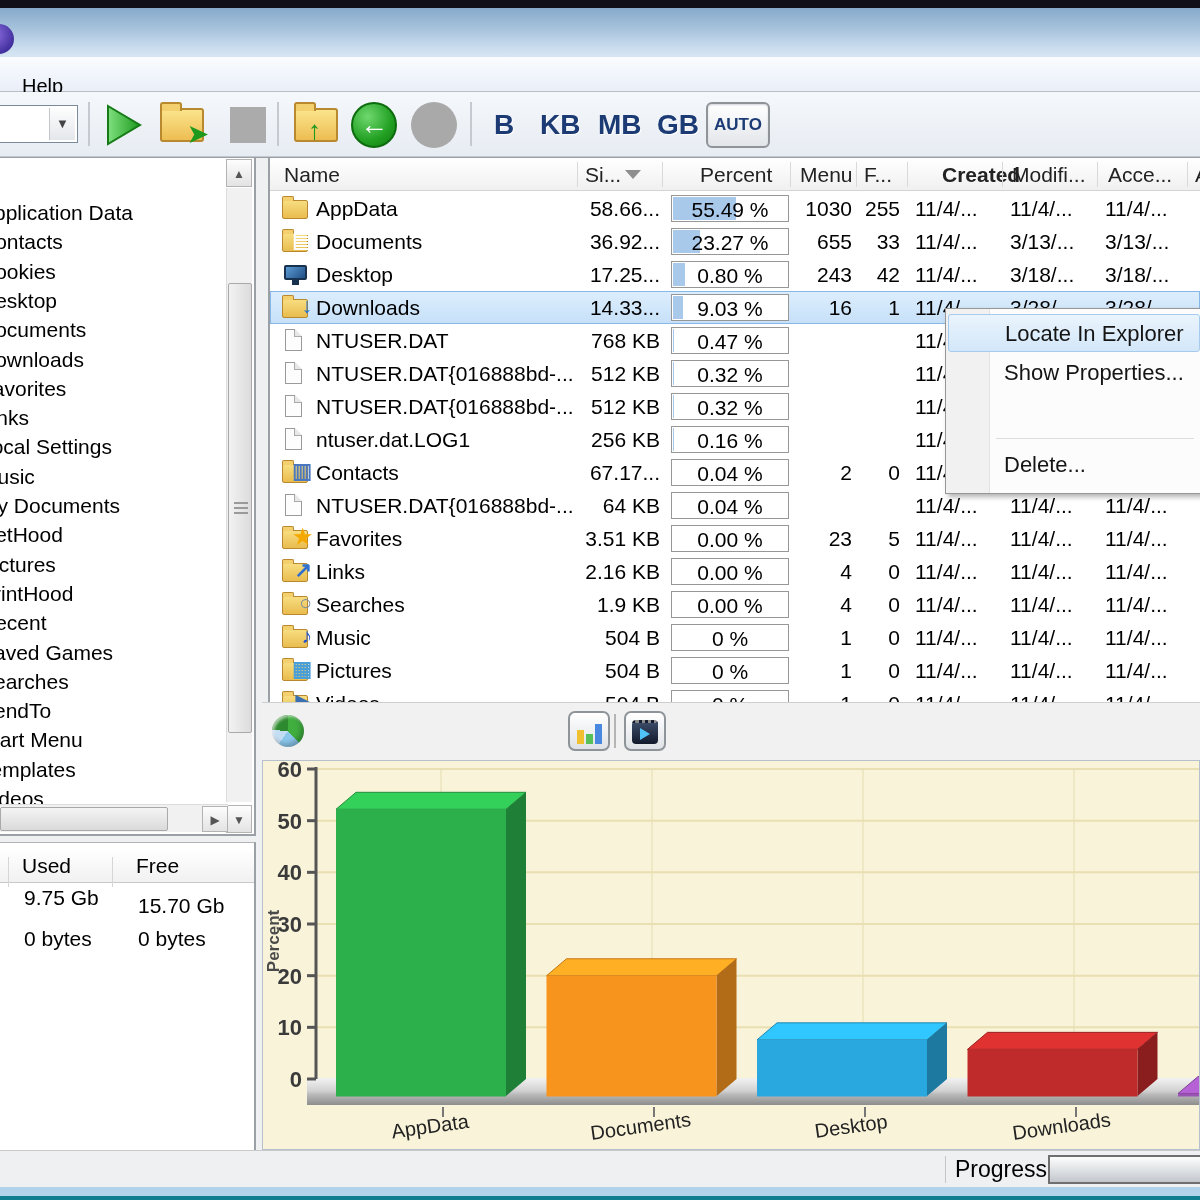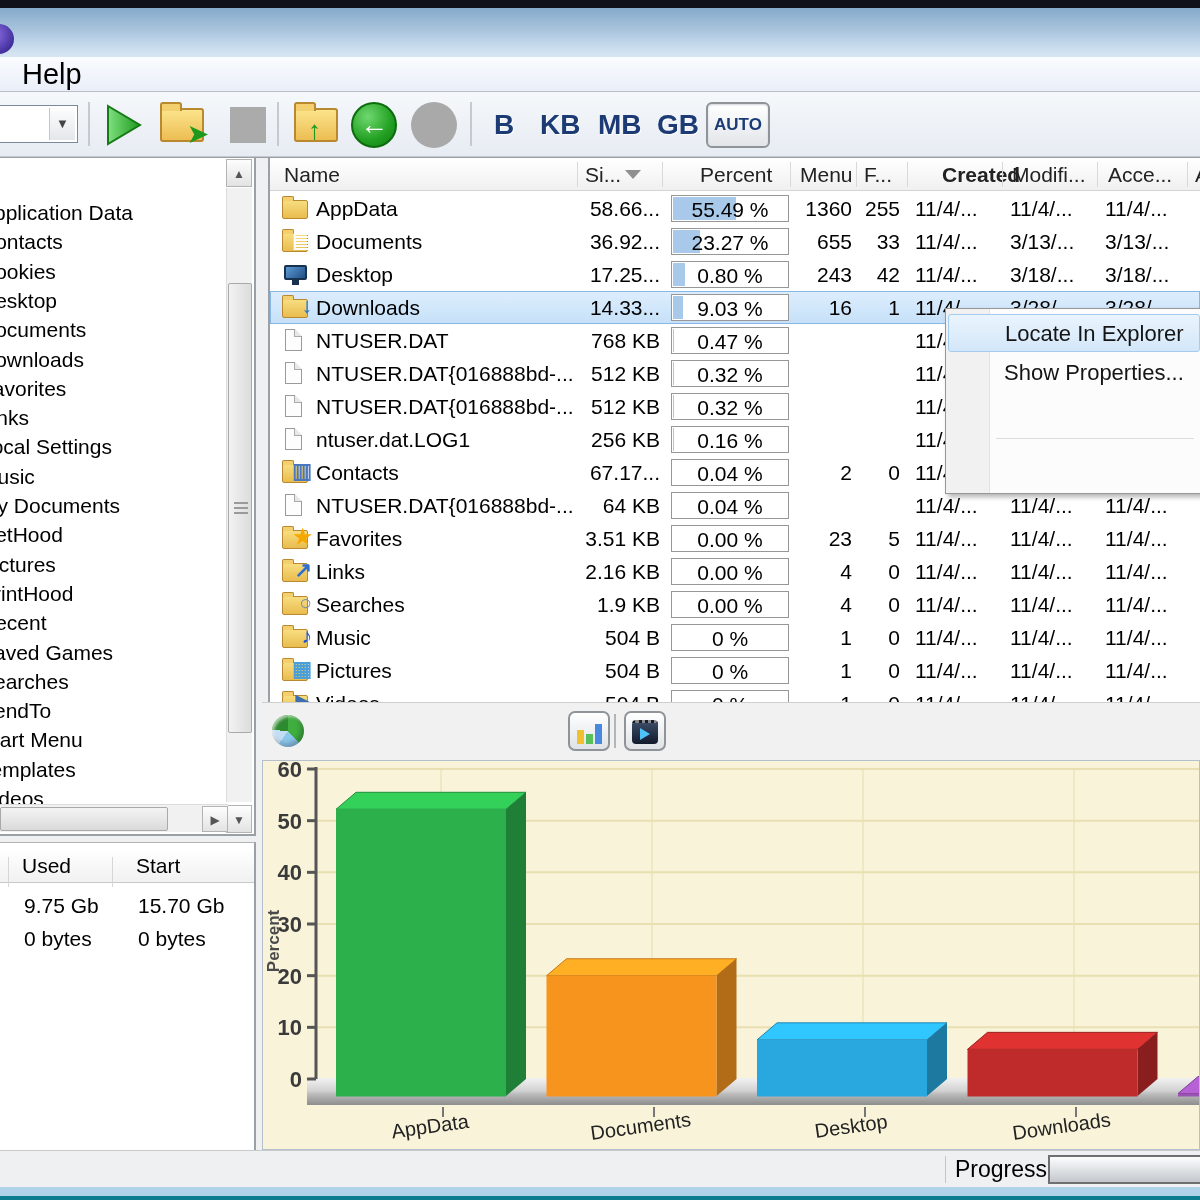--- a/index.html
+++ b/index.html
@@ -8,21 +8,21 @@
        font-family:"Liberation Sans",sans-serif;color:#000;background:#eef0f2;}
 
   
   .topstrip{position:absolute;left:0;top:0;width:1200px;height:8px;background:#10101a;}
   .titlebar{position:absolute;left:0;top:8px;width:1200px;height:49px;
             background:linear-gradient(#86aacb,#a9c4dd 45%,#c9dcee 80%,#d8e6f3);}
   .appicon{position:absolute;left:-16px;top:16px;width:30px;height:30px;border-radius:50%;
            background:radial-gradient(circle at 35% 35%,#8d6fe0,#4531a0 70%,#2a1d6e);}
   .menubar{position:absolute;left:0;top:57px;width:1200px;height:35px;
            background:linear-gradient(#fafcff,#e9eef8);border-bottom:1px solid #b9bec6;}
-  .menu-item{position:absolute;left:14px;top:0;height:34px;line-height:34px;font-size:29px;padding:0 8px;}
+  .menu-item{position:absolute;left:14px;top:12px;height:34px;line-height:34px;font-size:20px;padding:0 8px;}
 
   
   .toolbar{position:absolute;left:0;top:92px;width:1200px;height:65px;
            background:linear-gradient(#f5f8fb,#e7ecf3);border-bottom:1px solid #c3c8cf;}
   .tb-sep{position:absolute;top:10px;width:2px;height:44px;background:#c6cad0;}
   .combo{position:absolute;left:-10px;top:13px;width:88px;height:38px;background:#fff;
          border:1px solid #7a8a99;}
   .combo-btn{position:absolute;right:2px;top:2px;bottom:2px;width:26px;background:linear-gradient(#fdfdfd,#e4e7eb);
              border-left:1px solid #c2c6cb;text-align:center;color:#444;font-size:13px;line-height:32px;}
   .tbtn{position:absolute;top:8px;width:52px;height:50px;display:flex;align-items:center;justify-content:center;}
@@ -247,23 +247,23 @@
       <div class="sb-btn" style="right:0;top:1px;height:26px;line-height:26px">▶</div>
     </div>
   </div>
 
   <div class="usage-panel">
     <div class="u-head-row">
       <div class="u-div" style="left:8px"></div>
       <div class="u-div" style="left:112px"></div>
     </div>
     <div class="u-head" style="left:22px">Used</div>
-    <div class="u-head" style="left:136px">Start</div>
+    <div class="u-head" style="left:136px">Free</div>
     <div id="usage-rows">
-        <div class="u-cell" style="left: 24px; top: 46px;">9.75 Gb</div>
+        <div class="u-cell" style="left: 24px; top: 38px;">9.75 Gb</div>
         <div class="u-cell" style="left: 138px; top: 46px;">15.70 Gb</div>
         <div class="u-cell" style="left: 24px; top: 79px;">0 bytes</div>
         <div class="u-cell" style="left: 138px; top: 79px;">0 bytes</div>
       </div>
   </div>
 
   <div class="table-panel">
     <div class="thead" id="table-head">
       <div class="sort-ico"></div>
     <div class="th" style="left: 14px;">Name</div>
@@ -288,21 +288,21 @@
         <div class="trow" style="top: 0px;">
           <div class="mi">
             <div class="mi-folder"></div>
           </div>
           <span class="c-name">AppData</span>
           <span class="c-size">58.66...</span>
           <div class="pbox">
             <div class="pfill" style="width: 63.2586px;"></div>
             <div class="ptext">55.49 %</div>
           </div>
-          <span class="c-files">1360</span>
+          <span class="c-files">1030</span>
           <span class="c-folders">255</span>
           <span class="c-created">11/4/...</span>
           <span class="c-mod">11/4/...</span>
           <span class="c-acc">11/4/...</span>
         </div>
         <div class="trow" style="top: 33px;">
           <div class="mi">
             <div class="mi-folder"></div>
             <span class="mi-ov" style="color: rgb(253, 253, 253);">▤</span>
           </div>
@@ -551,20 +551,21 @@
           <span class="c-acc">11/4/...</span>
         </div>
       </div>
   </div>
 
   <div class="ctx" id="ctx-menu">
     <div class="ctx-gutter"></div>
   <div class="ctx-item" style="top: 45px;">Show Properties...</div>
       <div class="ctx-item hl" style="top: 5px;">Locate In Explorer</div>
       <div class="ctx-sep" style="top: 129px;"></div>
+      <div class="ctx-item" style="top: 137px;">Delete...</div>
     </div>
 
   <div class="chart-strip">
     <div class="pie-ico"></div>
     <div class="ci-box bar-ico" style="left:306px">
       <i style="height:14px;background:#f0c030"></i>
       <i style="height:10px;background:#58c058"></i>
       <i style="height:20px;background:#4888e0"></i>
     </div>
     <div class="ci-sep"></div>

